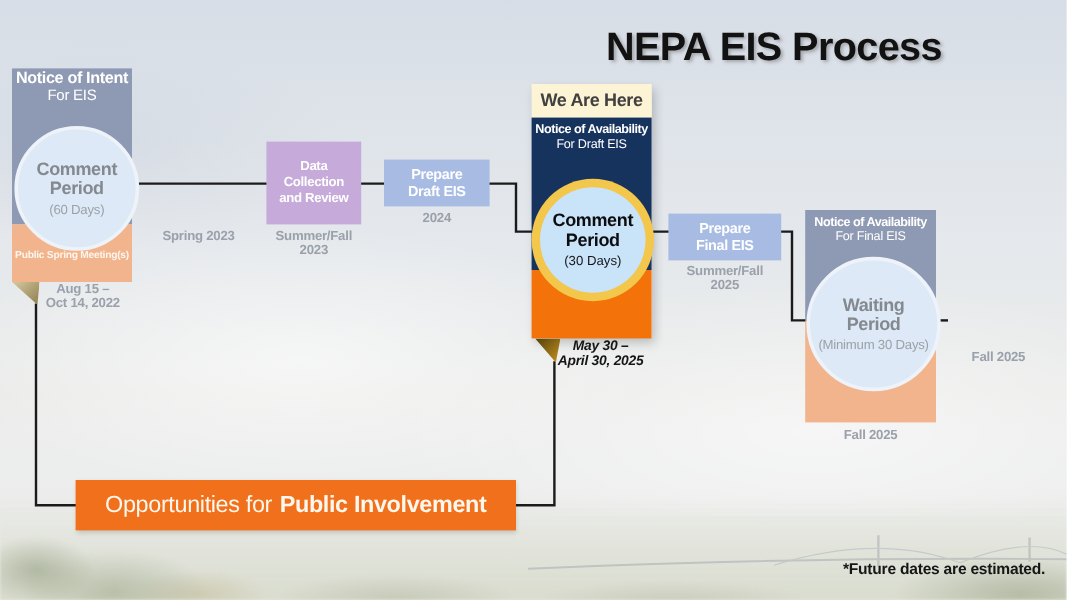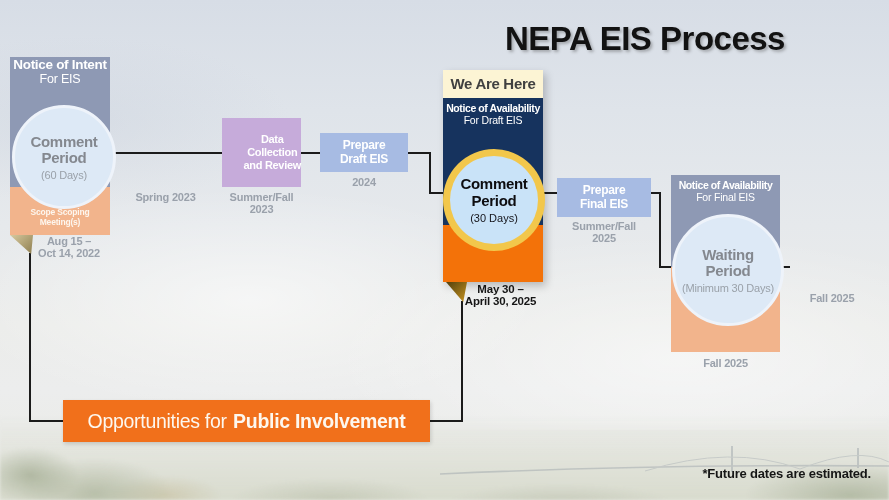--- a/index.html
+++ b/index.html
@@ -37,21 +37,21 @@
   .peach{background:#f2b48c;}
   .purple{background:#c6abda;}
   .peri{background:#a7bbe3;}
   .navy{background:#16335e;}
   .cream{background:#fcf4d4;}
   .vivid{background:#f37209;}
   .wlines{color:#fff;font-weight:bold;text-align:center;letter-spacing:-.3px;}
   .hdr1{font-size:13.5px;font-weight:bold;color:#fff;text-align:center;letter-spacing:-.3px;}
   .hdr2{font-size:12.5px;font-weight:normal;color:#fff;text-align:center;letter-spacing:-.2px;}
   .datelbl{position:absolute;text-align:center;font-size:11px;font-weight:bold;color:#9aa1ab;line-height:1.05;letter-spacing:-.2px;}
-  .darkdate{color:#161616;}
+  .darkdate{color:#161616;font-style:italic;}
   .circle{position:absolute;border-radius:50%;background:#dde9f6;border:3px solid #eef3fa;
     display:flex;flex-direction:column;align-items:center;justify-content:center;text-align:center;}
   .circle .ct{font-size:15px;font-weight:bold;color:#84888f;line-height:1.1;letter-spacing:-.3px;}
   .circle .cs{font-size:11px;color:#9aa1a9;margin-top:2px;letter-spacing:-.2px;}
   .goldring{position:absolute;border-radius:50%;background:#f2c74b;}
   .innercircle{position:absolute;left:7px;top:7px;right:7px;bottom:7px;border-radius:50%;background:#c9e3f8;
     display:flex;flex-direction:column;align-items:center;justify-content:center;text-align:center;}
   .innercircle .ct{font-size:15px;font-weight:bold;color:#0d0d10;line-height:1.12;letter-spacing:-.3px;}
   .innercircle .cs{font-size:11px;color:#14141a;margin-top:2px;}
   .fold{position:absolute;}
@@ -90,30 +90,30 @@
 
   <div class="box slate" style="left:10px;top:57px;width:100px;height:130px;">
     <div class="hdr1" style="margin-top:0;">Notice of Intent</div>
     <div class="hdr2">For EIS</div>
   </div>
   <div class="box peach" style="left:10px;top:187px;width:100px;height:48px;"></div>
   <div class="circle" style="left:12px;top:105px;width:98px;height:98px;">
     <div class="ct">Comment Period</div>
     <div class="cs">(60 Days)</div>
   </div>
-  <div style="position:absolute;left:10px;top:207px;width:100px;text-align:center;font-size:8.5px;font-weight:bold;color:#fdf6ee;letter-spacing:-.2px;">Scope Scoping Meeting(s)</div>
+  <div style="position:absolute;left:10px;top:207px;width:100px;text-align:center;font-size:8.5px;font-weight:bold;color:#fdf6ee;letter-spacing:-.2px;">Public Spring Meeting(s)</div>
   <div class="fold" style="left:10px;top:235px;width:23px;height:19px;background:linear-gradient(135deg,#d8caa0,#8d7d4e);clip-path:polygon(0 0,100% 0,92% 100%);"></div>
   <div class="datelbl" style="left:30px;top:236px;width:78px;">
     <div>Aug 15 –</div>
     <div>Oct 14, 2022</div>
   </div>
 
   <div class="datelbl" style="left:125px;top:192px;width:81px;">Spring 2023</div>
 
-  <div class="box purple flexcenter" style="left:222px;top:118px;width:79px;height:69px;align-items:flex-end;">
+  <div class="box purple flexcenter" style="left:222px;top:118px;width:79px;height:69px;">
     <div class="wlines" style="font-size:11px;line-height:1.18;">
       <div>Data</div>
       <div>Collection</div>
       <div>and Review</div>
     </div>
   </div>
   <div class="datelbl" style="left:222px;top:192px;width:79px;">
     <div>Summer/Fall</div>
     <div>2023</div>
   </div>

